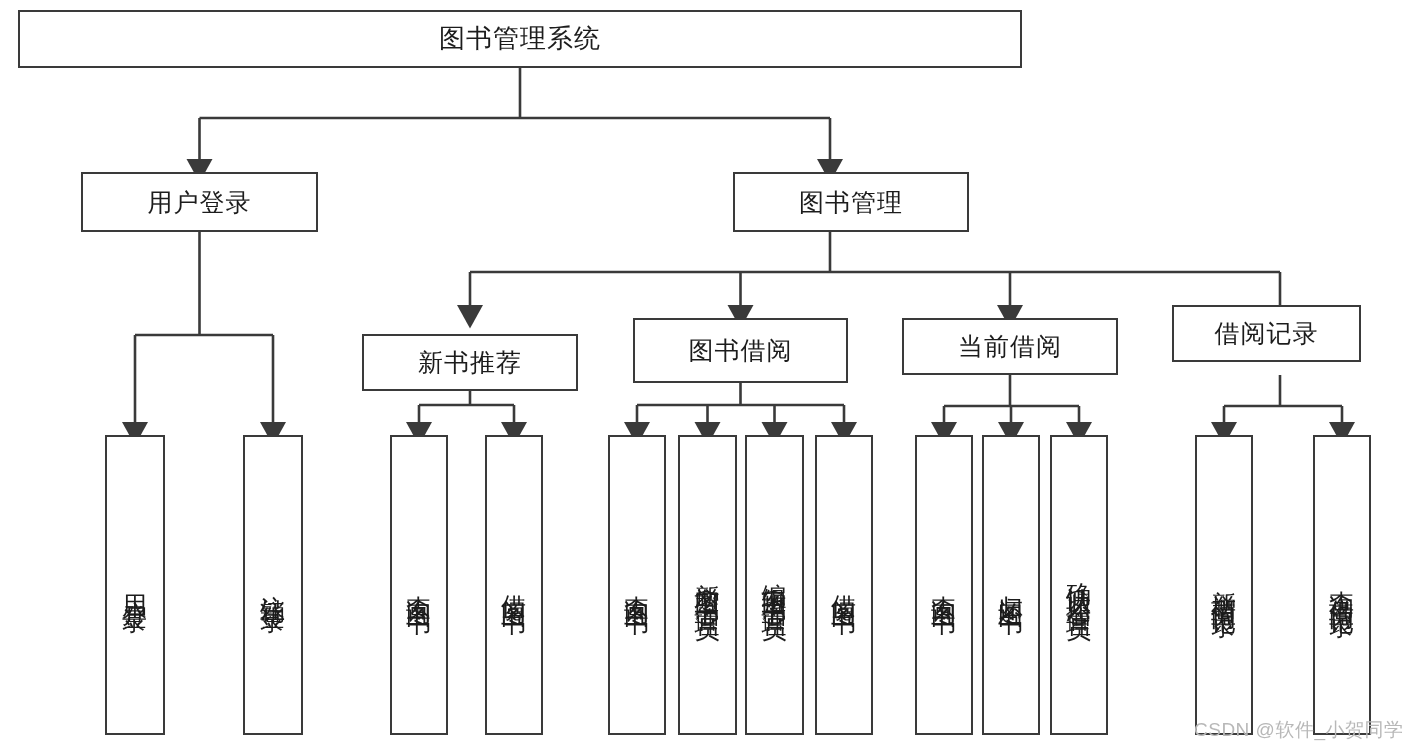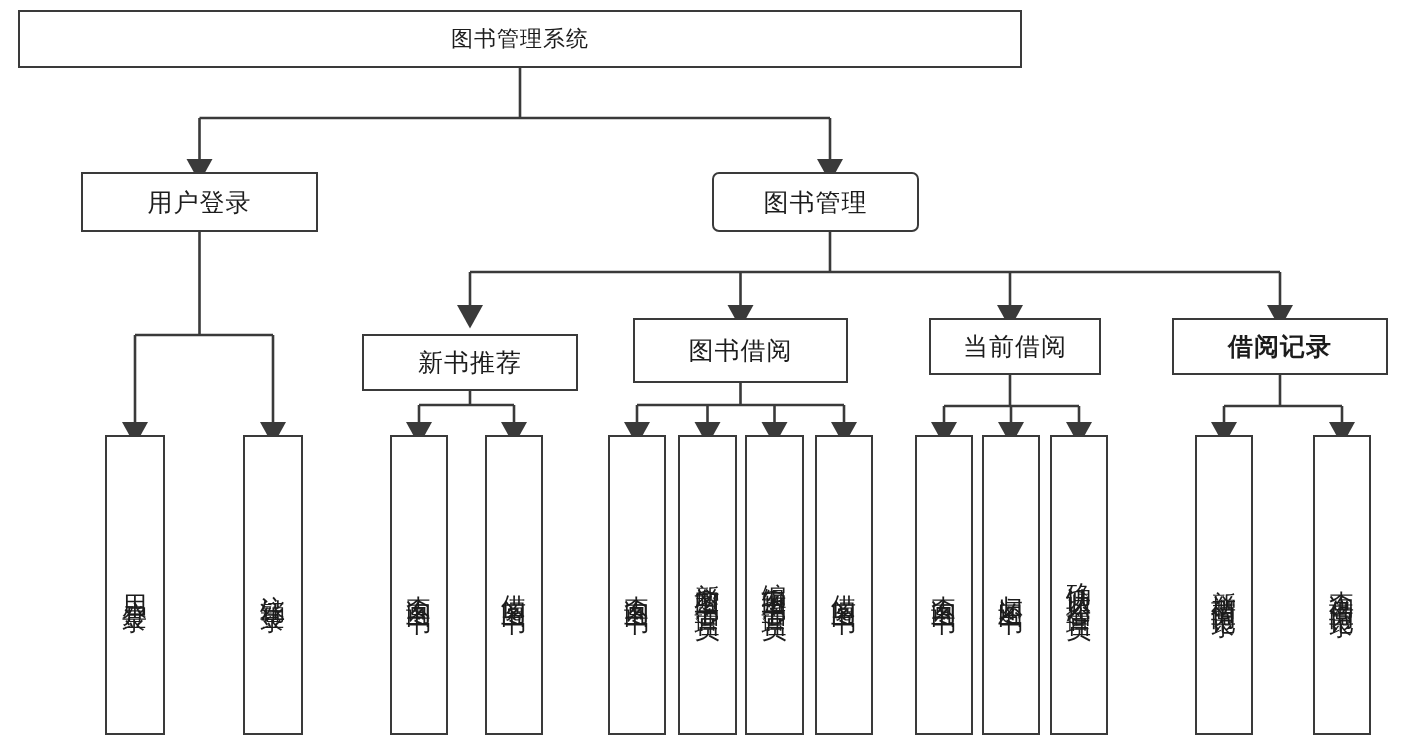--- a/index.html
+++ b/index.html
@@ -41,21 +41,21 @@
     text-align: center;
     line-height: 1.05;
     white-space: nowrap;
   }
   
   .node.horiz .label {
     font-size: 25px;
     letter-spacing: 1px;
   }
   .node.root .label {
-    font-size: 22px;
+    font-size: 26px;
     letter-spacing: 1px;
   }
   
   .node.vert {
     align-items: center;
     justify-content: center;
   }
   .node.vert .label {
     writing-mode: vertical-rl;
     text-orientation: upright;
@@ -113,34 +113,34 @@
       </g>
   </svg>
 
   <div class="node root horiz" style="left: 18px; top: 10px; width: 1004px; height: 58px;">
     <span class="label">图书管理系统</span>
   </div>
 
   <div class="node horiz" style="left: 81px; top: 172px; width: 237px; height: 60px;">
     <span class="label">用户登录</span>
   </div>
-  <div class="node horiz" style="left: 712px; top: 172px; width: 207px; height: 60px; border-radius: 7px;">
+  <div class="node horiz" style="left: 733px; top: 172px; width: 236px; height: 60px;">
     <span class="label">图书管理</span>
   </div>
 
   <div class="node horiz" style="left: 362px; top: 334px; width: 216px; height: 57px;">
     <span class="label">新书推荐</span>
   </div>
   <div class="node horiz" style="left: 633px; top: 318px; width: 215px; height: 65px;">
     <span class="label">图书借阅</span>
   </div>
-  <div class="node horiz" style="left: 902px; top: 318px; width: 172px; height: 57px; margin-left: 27px;">
+  <div class="node horiz" style="left: 902px; top: 318px; width: 216px; height: 57px;">
     <span class="label">当前借阅</span>
   </div>
-  <div class="node horiz" style="left: 1172px; top: 318px; width: 216px; height: 57px; font-weight: bold;">
+  <div class="node horiz" style="left: 1172px; top: 305px; width: 189px; height: 57px;">
     <span class="label">借阅记录</span>
   </div>
 
   <div class="node vert" style="left: 105px; top: 435px; width: 60px; height: 300px;">
     <span class="label">用户登录</span>
   </div>
   <div class="node vert" style="left: 243px; top: 435px; width: 60px; height: 300px;">
     <span class="label">注销登录</span>
   </div>
 
@@ -174,14 +174,15 @@
     <span class="label">确认归还（管理员）</span>
   </div>
 
   <div class="node vert" style="left: 1195px; top: 435px; width: 58px; height: 300px;">
     <span class="label">新增借阅记录</span>
   </div>
   <div class="node vert" style="left: 1313px; top: 435px; width: 58px; height: 300px;">
     <span class="label">查询借阅记录</span>
   </div>
 
+  <div class="watermark" style="left: 1194px; top: 717px;">CSDN @软件_小贺同学</div>
 
 </div>
 
 </body></html>

